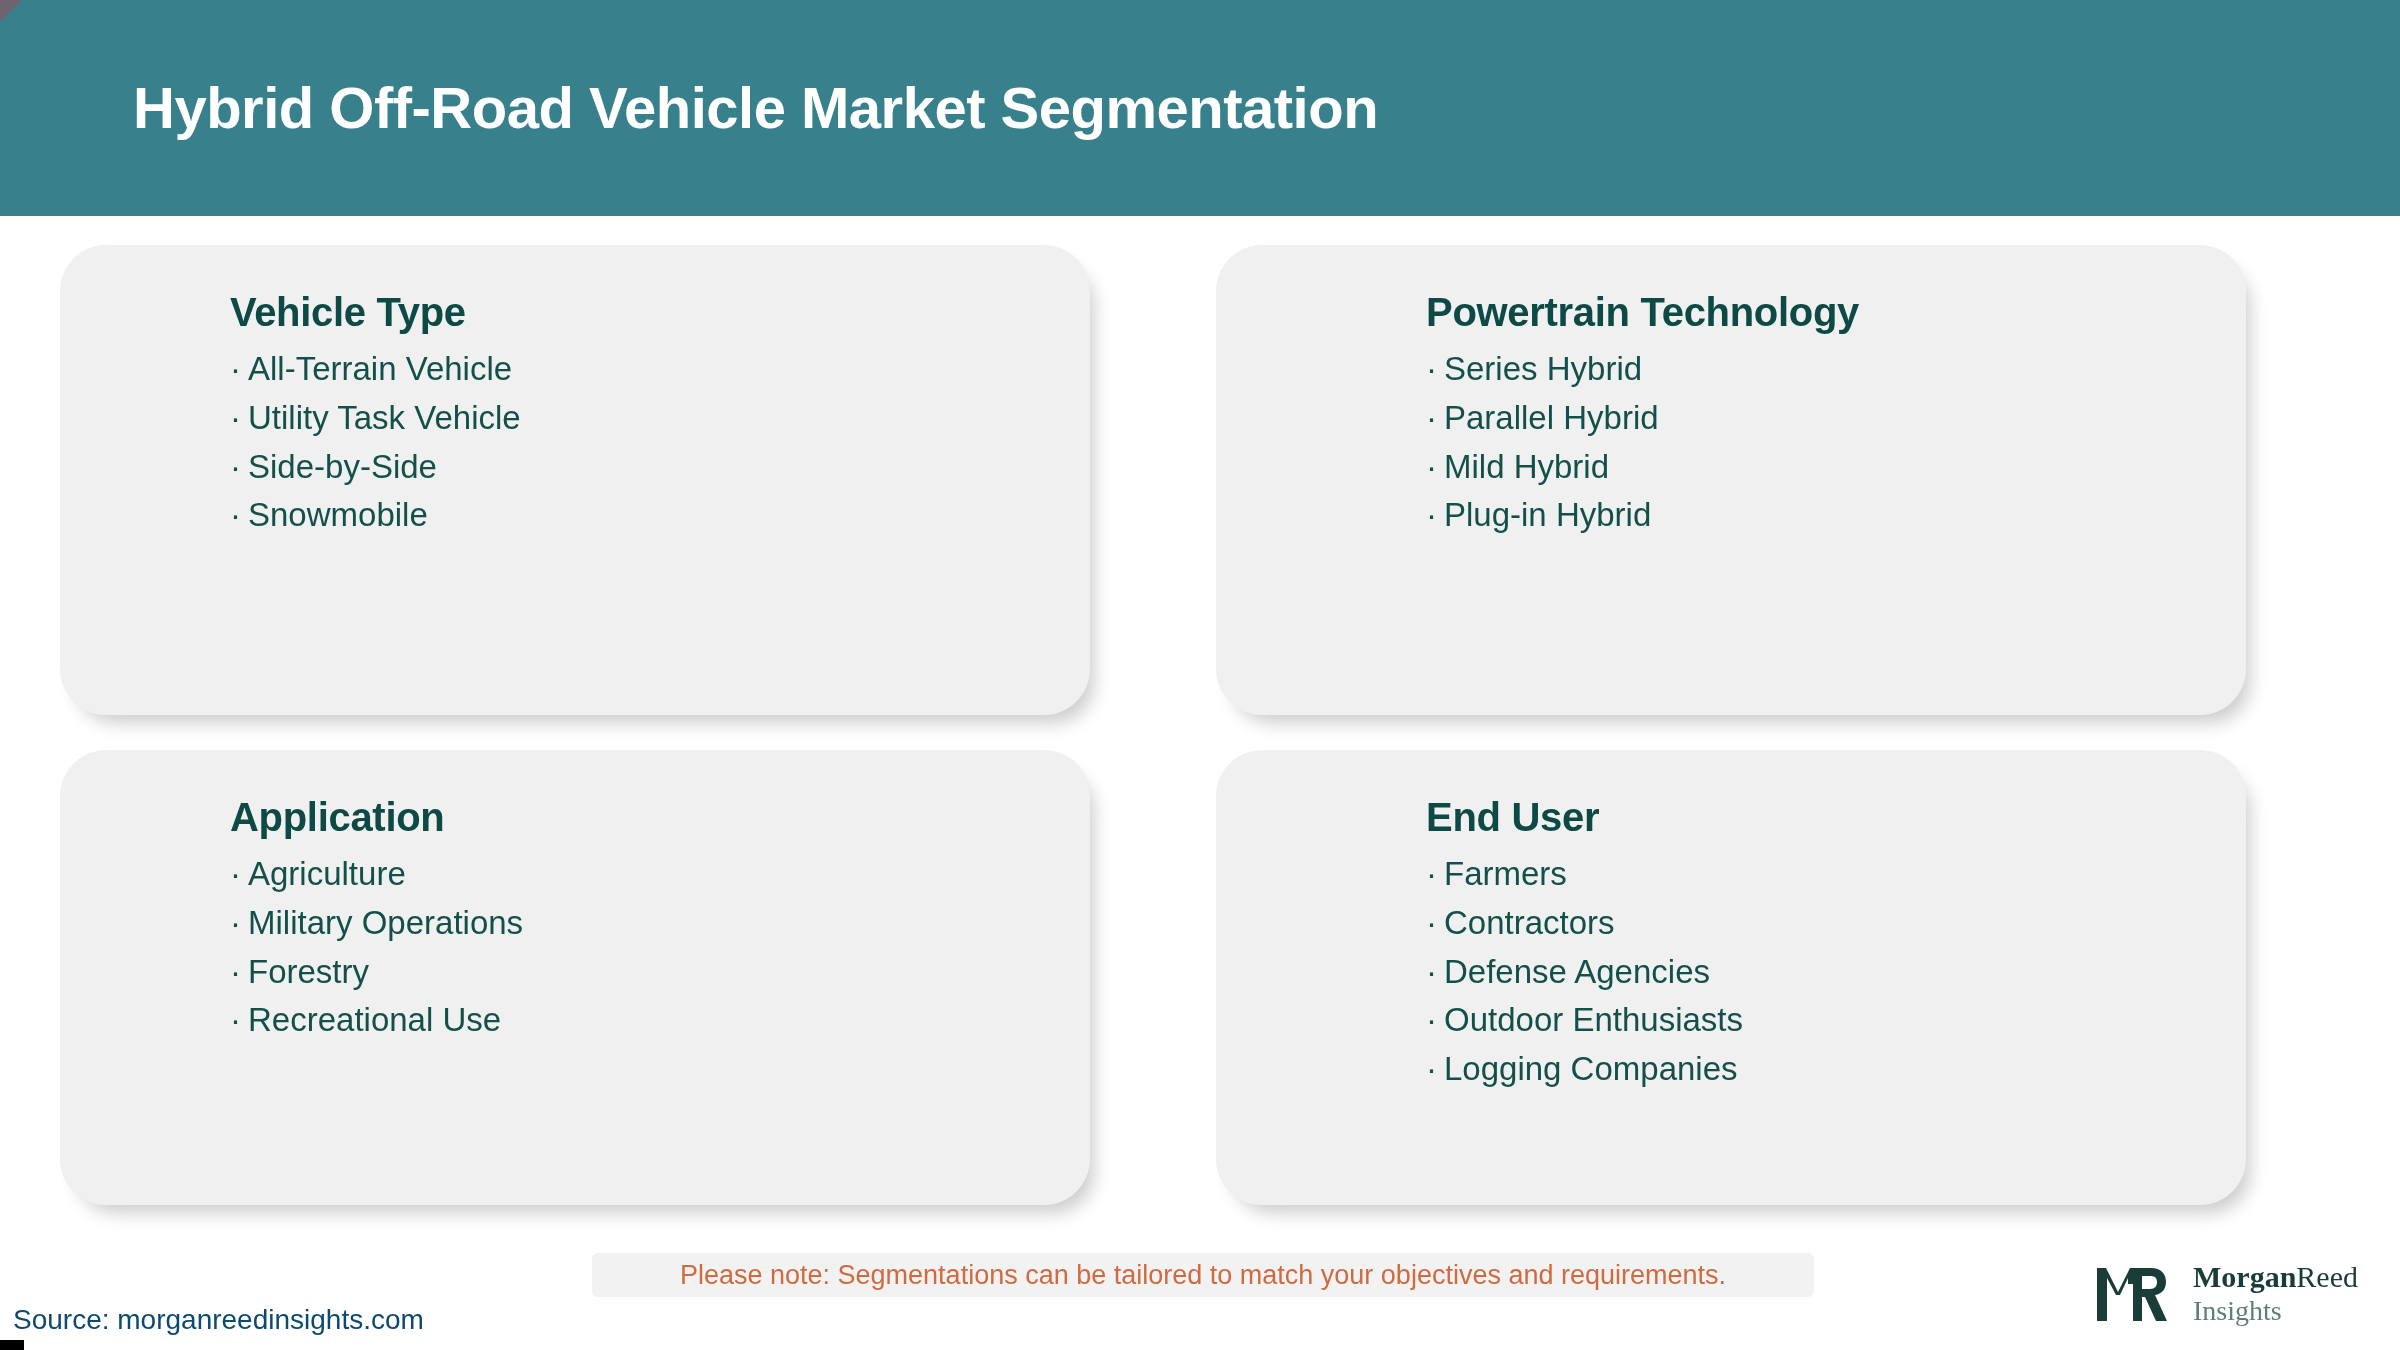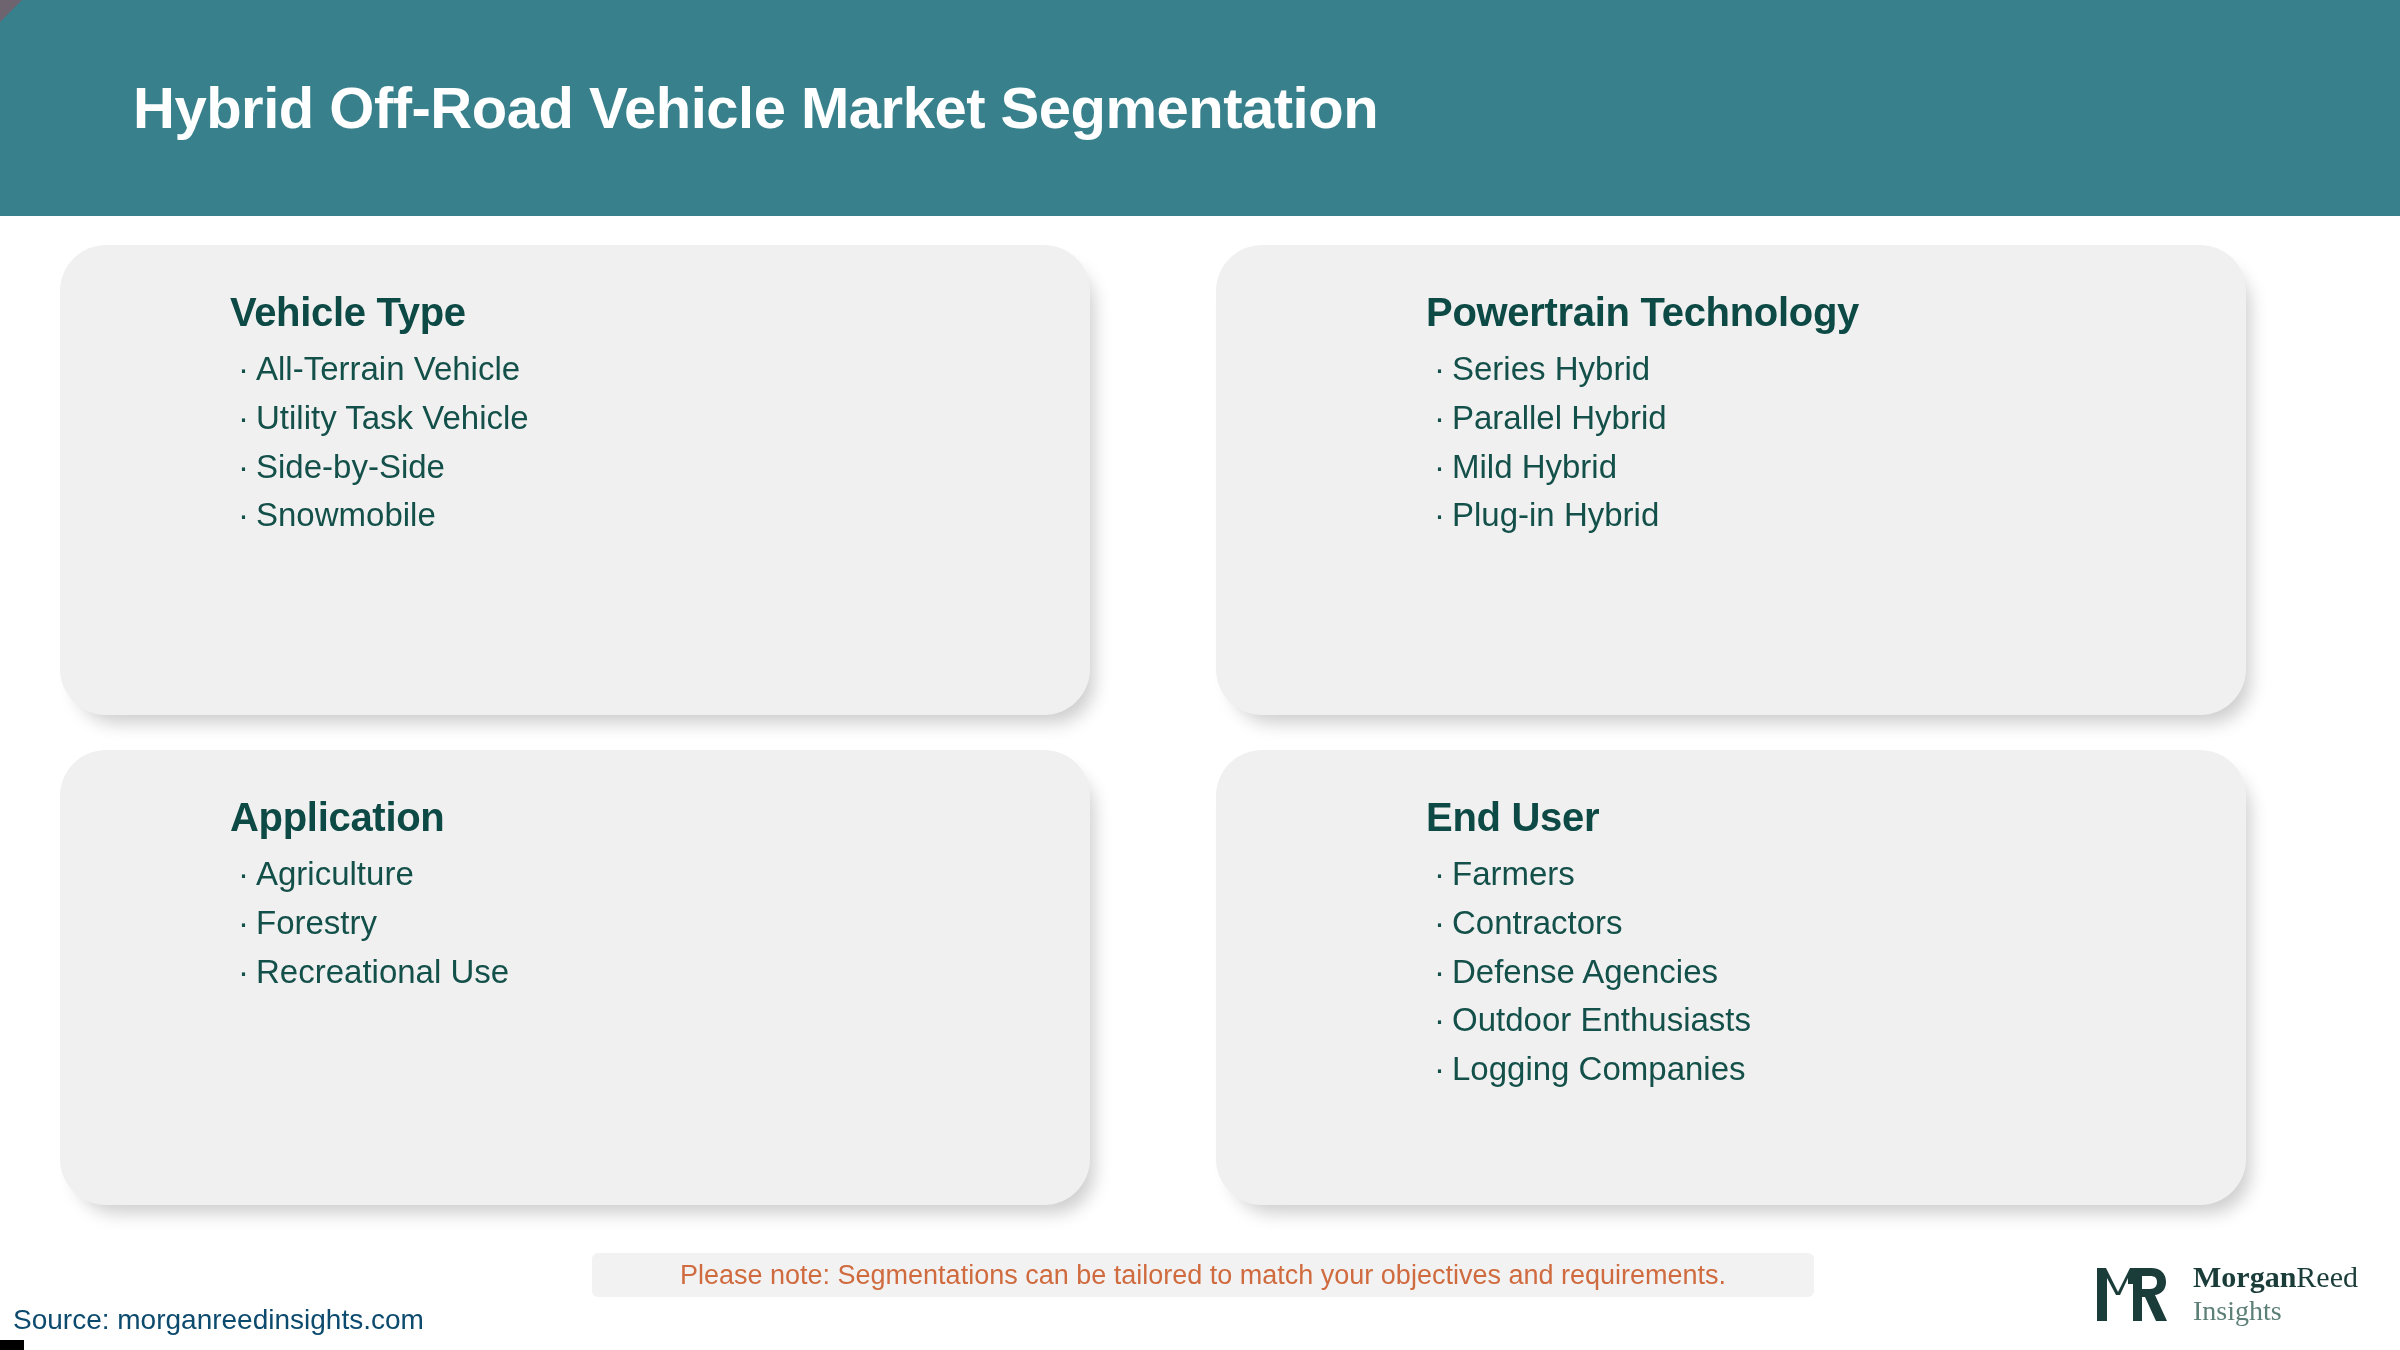--- a/index.html
+++ b/index.html
@@ -80,21 +80,21 @@
   .card-title {
     margin: 0 0 8px 0;
     color: #0d4a45;
     font-size: 40px;
     font-weight: 700;
     letter-spacing: -0.3px;
     line-height: 1.25;
   }
   .card-list {
     list-style: none;
-    margin: 8px;
+    margin: 0;
     padding: 0;
   }
   .card-list li {
     color: #14504a;
     font-size: 33px;
     font-weight: 400;
     line-height: 1.48;
     white-space: nowrap;
   }
   .card-list li .bullet {
@@ -197,20 +197,21 @@
       <li><span class="bullet">·</span><span>Parallel Hybrid</span></li>
       <li><span class="bullet">·</span><span>Mild Hybrid</span></li>
       <li><span class="bullet">·</span><span>Plug-in Hybrid</span></li>
     </ul>
   </div>
 
   <div class="card">
     <h2 class="card-title">Application</h2>
     <ul class="card-list">
       <li><span class="bullet">·</span><span>Agriculture</span></li>
+      <li><span class="bullet">·</span><span>Military Operations</span></li>
       <li><span class="bullet">·</span><span>Forestry</span></li>
       <li><span class="bullet">·</span><span>Recreational Use</span></li>
     </ul>
   </div>
 
   <div class="card right">
     <h2 class="card-title">End User</h2>
     <ul class="card-list">
       <li><span class="bullet">·</span><span>Farmers</span></li>
       <li><span class="bullet">·</span><span>Contractors</span></li>

